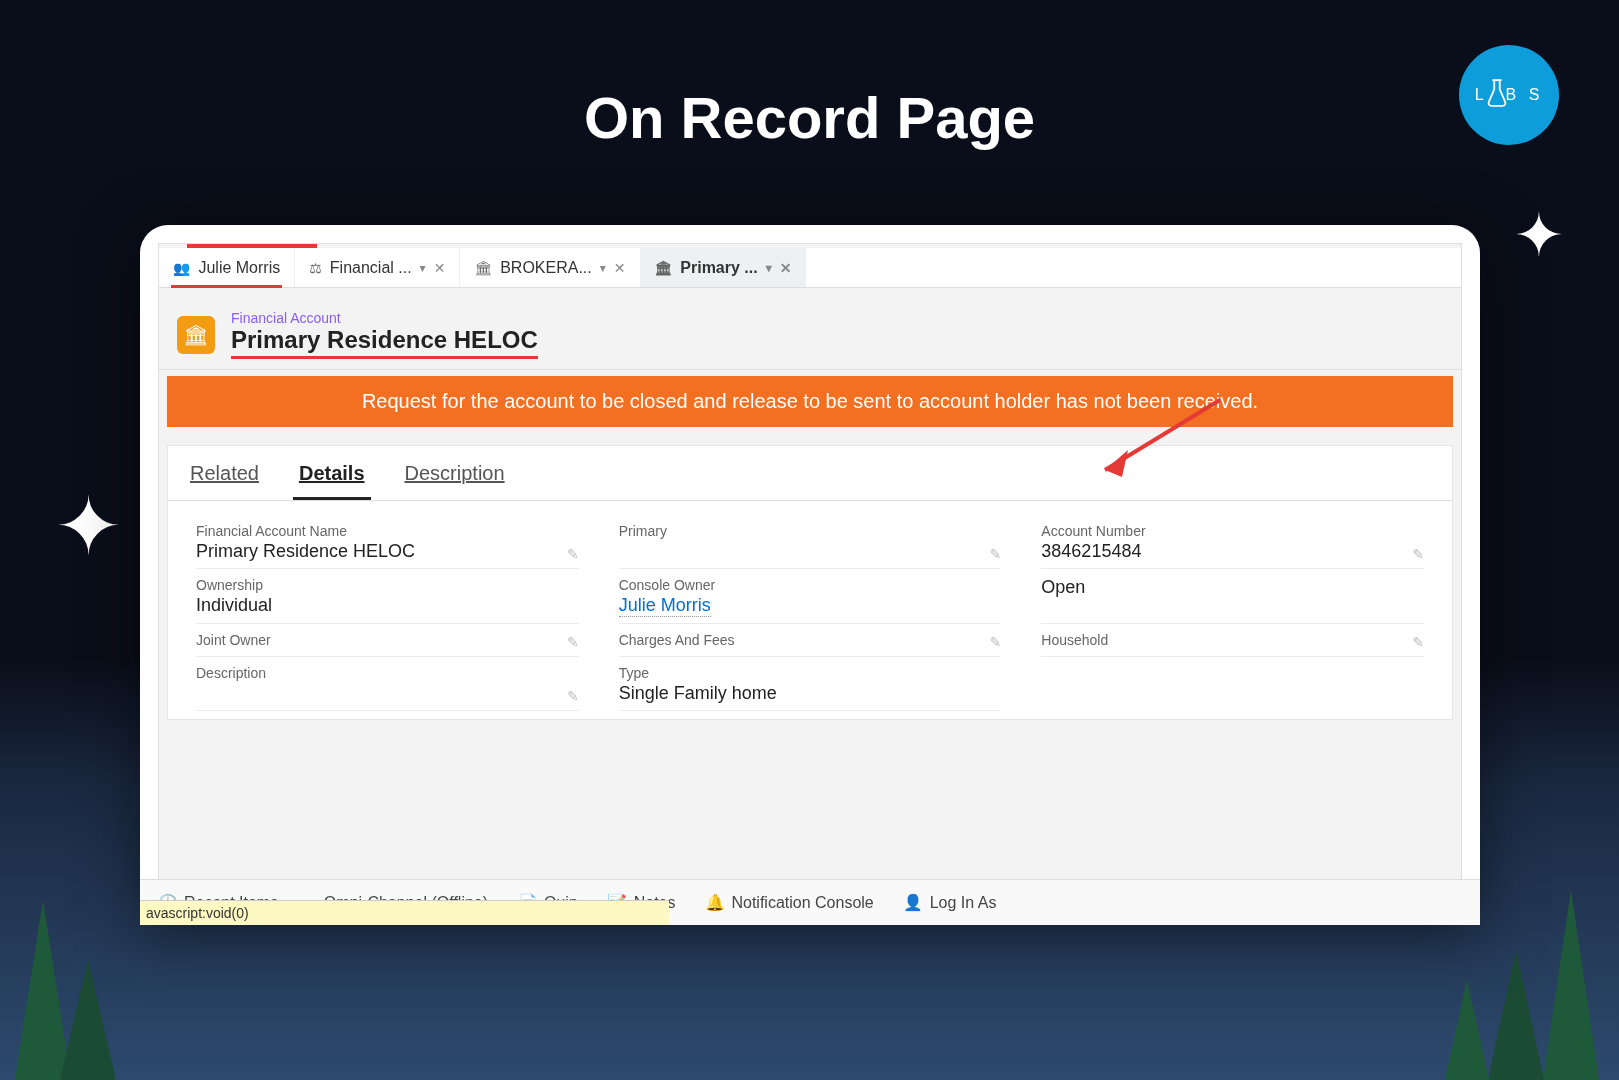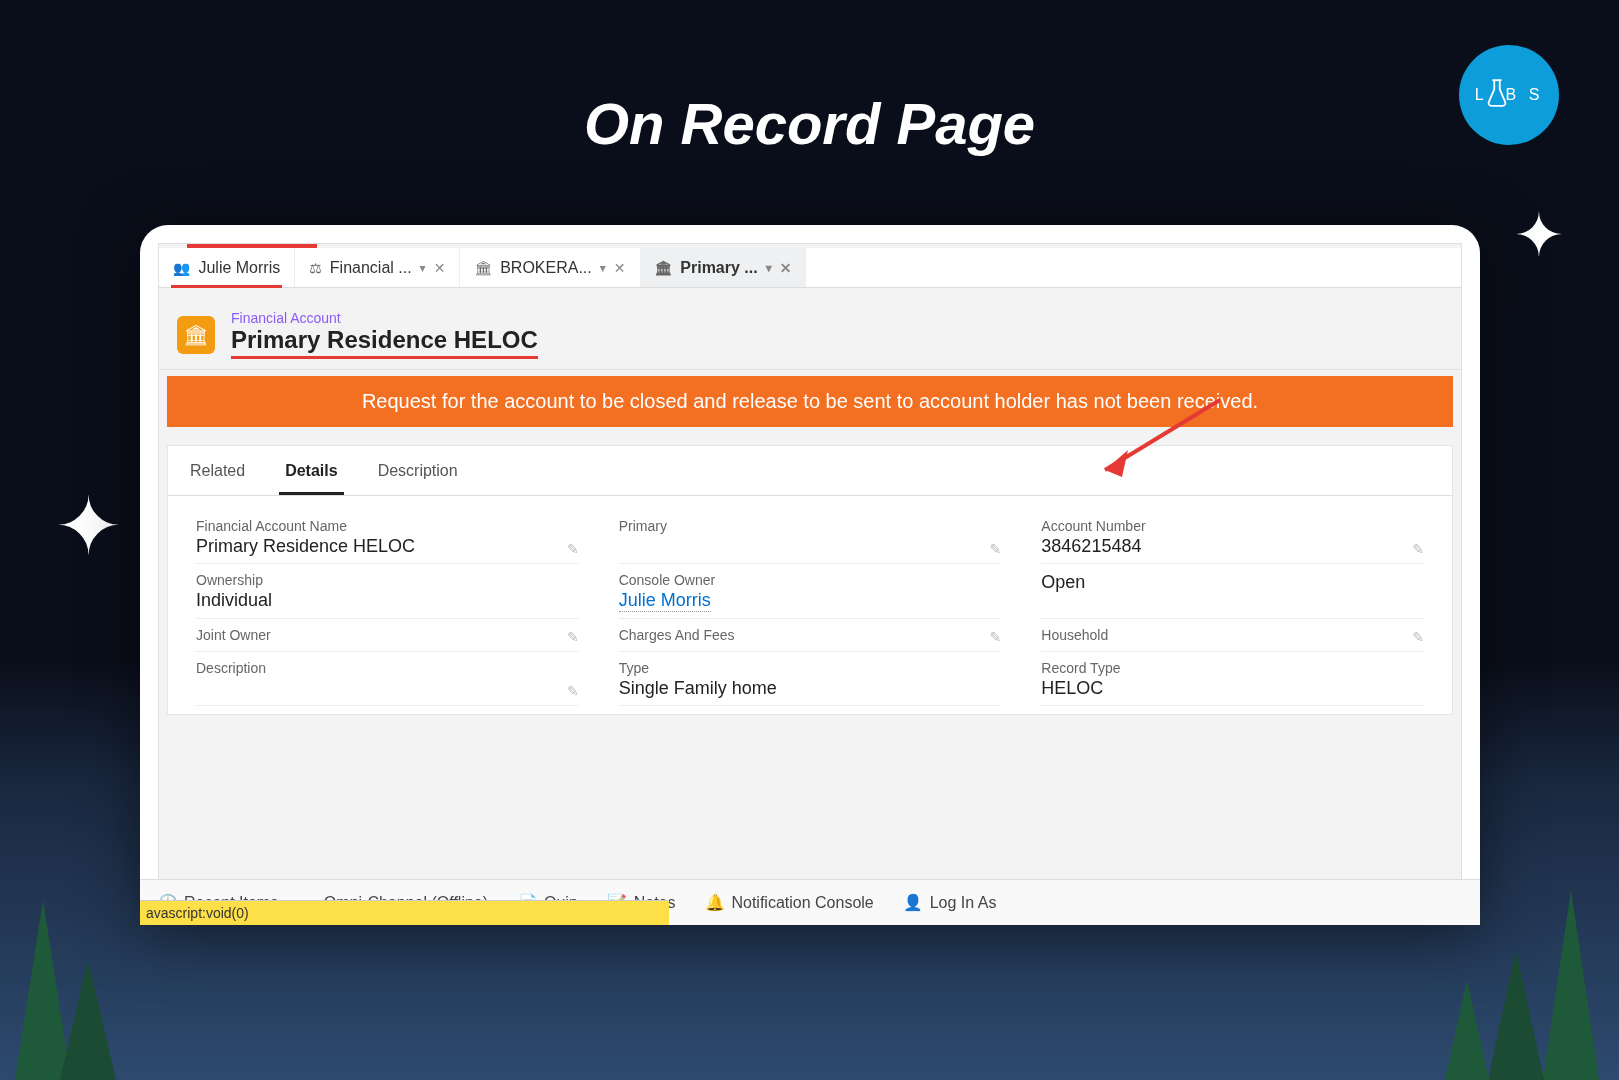--- a/index.html
+++ b/index.html
@@ -49,28 +49,27 @@
   display: flex; align-items: center; justify-content: center;
   color: #fff;
   letter-spacing: 4px;
   font-size: 16px;
   font-weight: 400;
   z-index: 2;
 }
 .labs-badge svg { width: 22px; height: 32px; margin: 0 -2px 4px -2px;}
 .slide-title {
   position: absolute;
-  top: 90px;
+  top: 84px;
   left: 0; right: 0;
   text-align: center;
   color: #fff;
   font-size: 58px;
   font-weight: 700;
   z-index: 2;
-  font-style: italic;
 }
 .browser-frame {
   position: absolute;
   top: 225px;
   left: 140px;
   width: 1340px;
   height: 700px;
   background: #fff;
   border-radius: 28px 28px 0 0;
   box-shadow: 0 10px 60px rgba(0,0,0,0.5);
@@ -165,23 +164,24 @@
   border: 1px solid #e6e6e6;
 }
 .ctabs {
   display: flex;
   border-bottom: 1px solid #ddd;
   padding-left: 16px;
   gap: 28px;
 }
 .ctab {
   padding: 16px 6px 12px 6px;
-  font-size: 16px;
+  font-size: 20px;
   color: #555;
   cursor: pointer;
+  text-decoration: underline;
 }
 .ctab.active {
   color: #222;
   font-weight: 600;
   border-bottom: 3px solid #222;
 }
 .fields-grid {
   display: grid;
   grid-template-columns: 1fr 1fr 1fr;
   gap: 0 40px;
@@ -216,21 +216,21 @@
   font-size: 16px;
 }
 .utility-bar .u-item {
   display: flex; align-items: center; gap: 6px;
   color: #444;
   filter: blur(0.5px);
 }
 .status-bar-float {
   position: absolute;
   bottom: 0; left: 0;
-  background: #fde047;
+  background: #fef9c3;
   color: #333;
   font-size: 14px;
   padding: 4px 420px 4px 6px;
   border-top: 1px solid #ccc;
 }
 </style>
 </head>
 <body>
 
 <div class="bg-mountain"></div>
@@ -356,24 +356,20 @@
         <div class="field">
           <span class="fld-label">Description</span>
           <span class="fld-value"></span>
           <span class="pencil">✎</span>
         </div>
 
         <div class="field">
           <span class="fld-label">Type</span>
           <span class="fld-value">Single Family home</span>
         </div>
-        <div class="field">
-          <span class="fld-label">Record Type</span>
-          <span class="fld-value">HELOC</span>
-        </div>
       </div>
     </div>
 
     <div class="utility-bar">
       <div class="u-item">
         <span>🕘</span>
         <span>Recent Items</span>
       </div>
       <div class="u-item">
         <span style="color:#c33">○</span>

